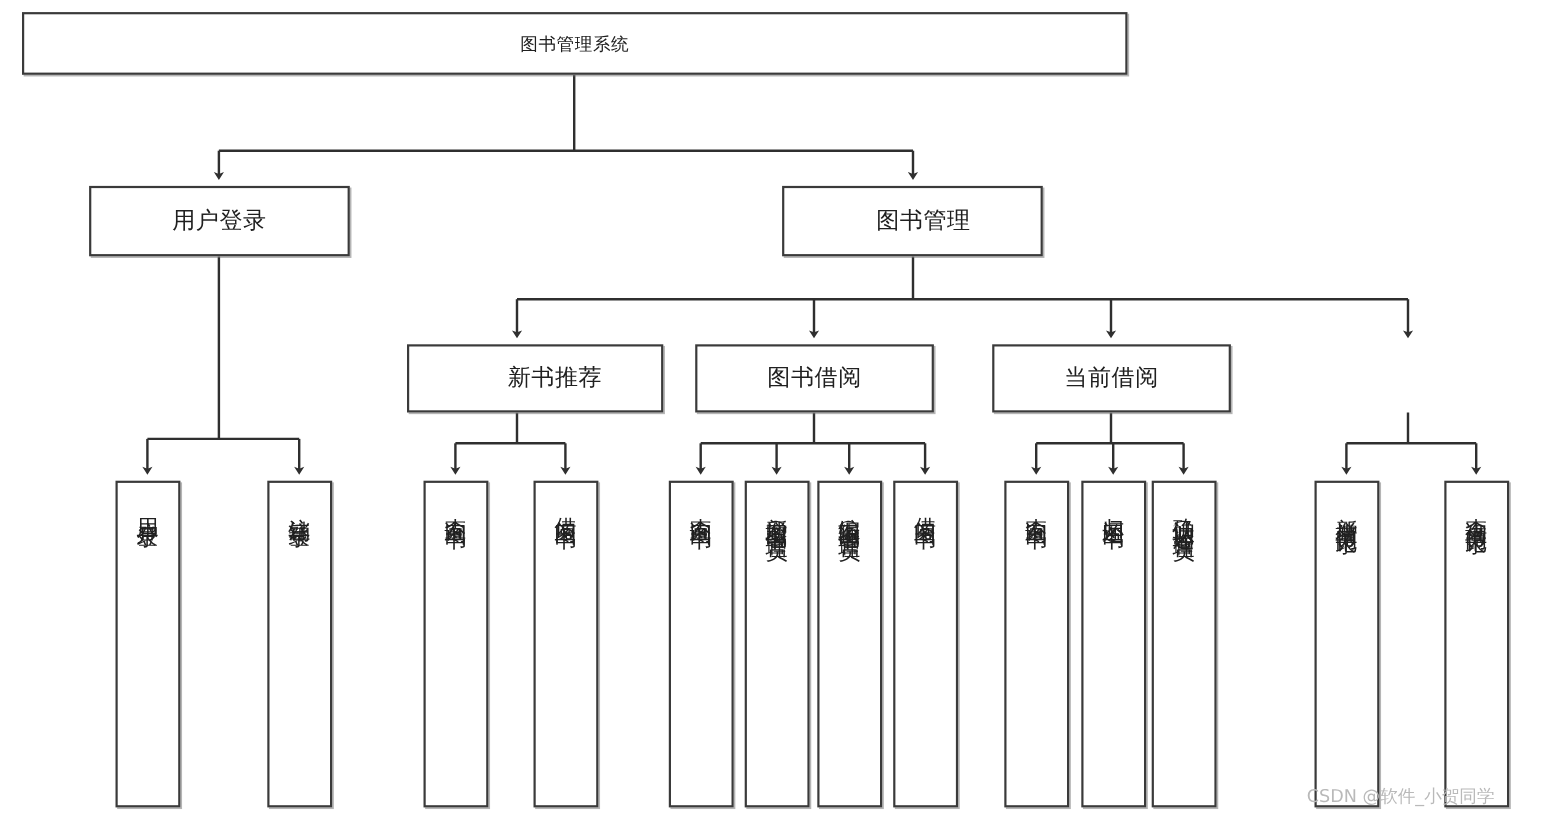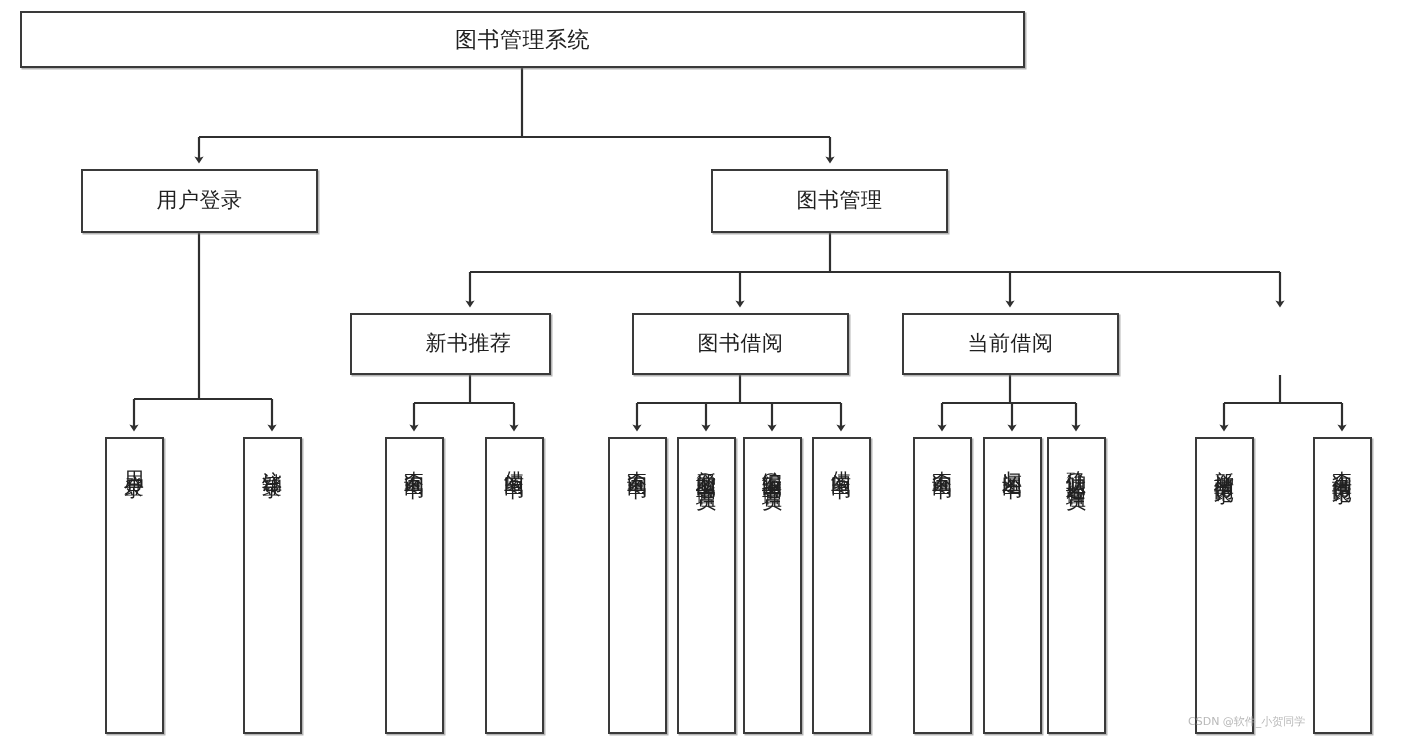--- a/index.html
+++ b/index.html
@@ -43,42 +43,42 @@
     text-align: center;
     line-height: 1.32;
     letter-spacing: 0.5px;
     white-space: nowrap;
   }
   
   .node.horiz .node-label {
     font-size: 21px;
   }
   .node.root .node-label {
-    font-size: 22px;
+    font-size: 16px;
   }
   
   .node.vert {
     align-items: flex-start;
     justify-content: center;
     padding-top: 16px;
   }
   .node.vert .node-label {
     writing-mode: vertical-rl;
     text-orientation: upright;
     font-size: 20px;
     letter-spacing: 3px;
     line-height: 1;
     white-space: nowrap;
     height: auto;
   }
   .watermark {
     position: absolute;
     left: 1188px;
     top: 714px;
-    font-size: 11px;
+    font-size: 16px;
     color: #b9b9b9;
     white-space: nowrap;
     z-index: 5;
     font-family: "DejaVu Sans", "Liberation Sans", sans-serif;
   }
 </style>
 </head>
 <body>
 
 <div id="diagram-root">
@@ -137,21 +137,21 @@
     <span class="node-label">图书管理系统</span>
   </div>
 
   <div class="node horiz" style="left:81px; top:169px; width:237px; height:64px;">
     <span class="node-label">用户登录</span>
   </div>
   <div class="node horiz" style="left:711px; top:169px; width:237px; height:64px;padding-left:20px;">
     <span class="node-label">图书管理</span>
   </div>
 
-  <div class="node horiz" style="left:350px; top:313px; width:201px; height:62px;padding-left:36px;">
+  <div class="node horiz" style="left:370px; top:313px; width:233px; height:62px;padding-left:36px;">
     <span class="node-label">新书推荐</span>
   </div>
   <div class="node horiz" style="left:632px; top:313px; width:217px; height:62px;">
     <span class="node-label">图书借阅</span>
   </div>
   <div class="node horiz" style="left:902px; top:313px; width:217px; height:62px;">
     <span class="node-label">当前借阅</span>
   </div>
 
   <div class="node vert" style="left:105px; top:437px; width:59px; height:297px;">

